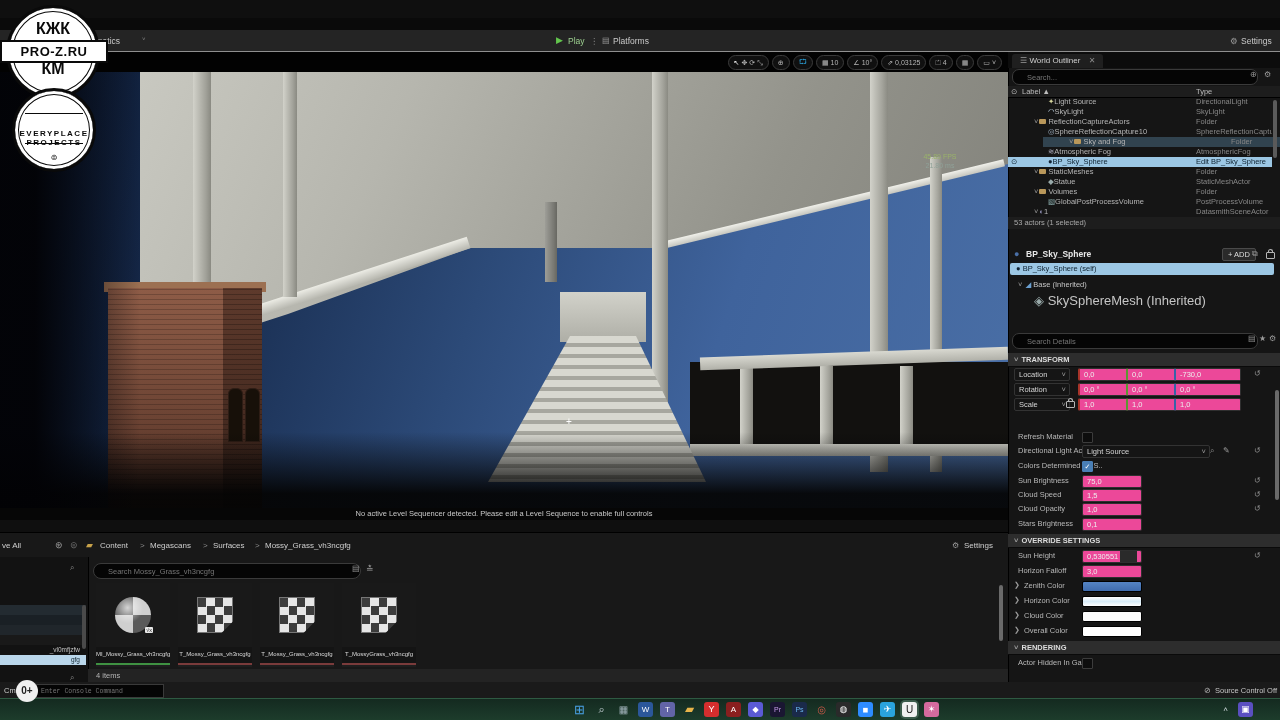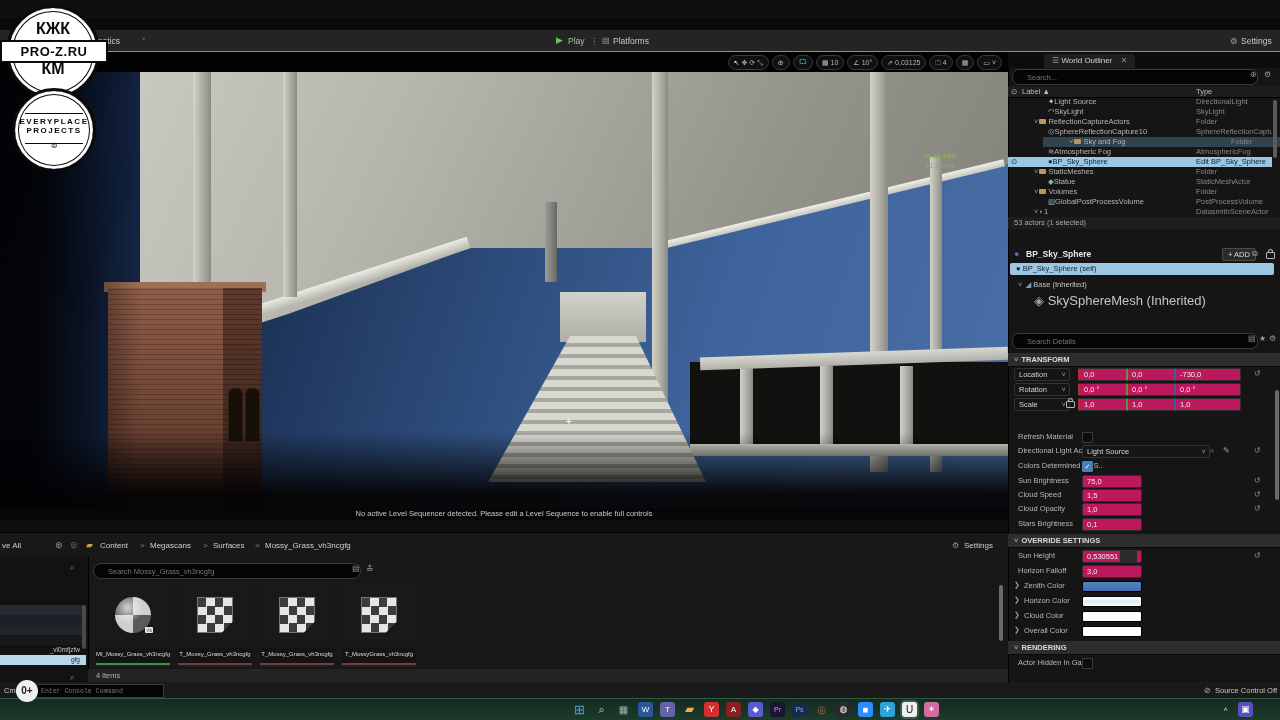--- a/index.html
+++ b/index.html
@@ -41,35 +41,35 @@
   .vignette{position:absolute;left:0;top:20px;width:140px;height:448px;background:linear-gradient(90deg,rgba(2,2,5,.95) 25%,rgba(2,2,5,0));}
   #vp-topbar{position:absolute;left:0;top:0;width:1008px;height:20px;background:#020202;}
   .vpgroup{display:inline-flex;align-items:center;gap:2px;border:1px solid #3a3a3a;border-radius:8px;height:13px;padding:0 5px;color:#b5b5b5;font-size:7px;margin-left:3px;background:#101010;}
   #vp-tools{position:absolute;right:6px;top:3px;display:flex;align-items:center;}
   #vp-msg{position:absolute;left:0;bottom:0;width:1008px;height:12px;background:#060606;color:#c9c9c9;font-size:7.5px;text-align:center;line-height:12px;}
   #fps{position:absolute;left:880px;top:100px;width:120px;text-align:center;font-size:7px;line-height:9px;}
   #crosshair{position:absolute;left:566px;top:364px;color:#fff;font-size:10px;}
   
   #rightcol{left:1008px;top:52px;width:272px;height:630px;background:#151515;border-left:1px solid #000;}
   .ptabbar{position:absolute;left:1008px;width:272px;height:16px;background:#0c0c0c;}
-  .ptab{position:absolute;top:2px;height:14px;background:#1f1f1f;border-radius:3px 3px 0 0;color:#cfcfcf;font-size:8px;line-height:14px;padding:0 8px;margin-left:32px;}
+  .ptab{position:absolute;top:2px;height:14px;background:#1f1f1f;border-radius:3px 3px 0 0;color:#cfcfcf;font-size:8px;line-height:14px;padding:0 8px;}
   .searchbox{position:absolute;height:12px;background:#050505;border:1px solid #3a3a3a;border-radius:7px;color:#8a8a8a;font-size:7.5px;line-height:11px;padding-left:14px;}
   .mag{position:absolute;font-size:8px;color:#9a9a9a;}
   .ohdr{position:absolute;left:1008px;width:272px;height:11px;background:#1d1d1d;border-bottom:1px solid #000;font-size:7.5px;color:#bdbdbd;line-height:11px;}
   .orow{position:absolute;left:1008px;width:264px;height:10px;font-size:7.5px;line-height:10px;color:#b5b5b5;}
   .orow .olabel{position:absolute;left:14px;right:80px;white-space:nowrap;overflow:hidden;}
   .orow .otype{position:absolute;left:188px;width:76px;color:#868686;white-space:nowrap;overflow:hidden;}
   .orow.hl{background:#31434f;margin-left:35px;}
   .orow.sel{background:#9cc7e4;}
   .orow.sel .olabel,.orow.sel .otype{color:#0e2230;}
   .fold{display:inline-block;width:7px;height:5px;background:#b9975a;border-radius:1px;margin-right:2px;}
   .chev{color:#9a9a9a;margin-right:1px;}
   .secthdr{position:absolute;left:1008px;width:272px;height:13px;background:#2d2d2d;border-bottom:1px solid #0a0a0a;color:#dcdcdc;font-weight:bold;font-size:7.5px;line-height:13px;}
   .plabel{position:absolute;color:#b8b8b8;font-size:7.5px;line-height:12px;white-space:nowrap;}
-  .pfield{position:absolute;height:11px;background:#be185d;border:1px solid #2f2f2f;border-radius:2px;color:#ededed;font-size:7.5px;line-height:11px;padding-left:4px;white-space:nowrap;overflow:hidden;}
+  .pfield{position:absolute;height:11px;background:#ec4899;border:1px solid #2f2f2f;border-radius:2px;color:#ededed;font-size:7.5px;line-height:11px;padding-left:4px;white-space:nowrap;overflow:hidden;}
   .ax{border-left:2px solid;}
   .ddown{position:absolute;height:11px;background:#151515;border:1px solid #333;border-radius:2px;color:#d5d5d5;font-size:7.5px;line-height:11px;padding:0 4px;}
   .caret{position:absolute;right:3px;color:#9a9a9a;}
   .reset{position:absolute;color:#8a8a8a;font-size:8px;}
   .chk{position:absolute;width:9px;height:9px;background:#0d0d0d;border:1px solid #3c3c3c;border-radius:1px;}
   .chk.on{background:#4a7fb5;color:#fff;font-size:7px;line-height:9px;text-align:center;border-color:#4a7fb5;}
   .swatch{position:absolute;width:58px;height:9px;border-radius:2px;border:1px solid #000;}
   .rowchev{position:absolute;color:#9a9a9a;font-size:7px;}
   .lock{position:absolute;width:7px;height:5px;border:1px solid #b5b5b5;border-radius:1px;}
   .lock:before{content:"";position:absolute;left:1px;top:-4px;width:3px;height:3px;border:1px solid #b5b5b5;border-bottom:none;border-radius:3px 3px 0 0;}
@@ -438,21 +438,21 @@
   </div>
 
   <div class="abs" style="left:0;top:0;width:180px;height:180px;z-index:50;pointer-events:none">
     <div class="wm-c" style="left:6px;top:5px;width:88px;height:88px">
       <div style="margin-top:12px;font-weight:bold;font-size:16px">КЖК</div>
       <div style="margin-top:22px;font-weight:bold;font-size:16px">КМ</div>
     </div>
     <div id="wm-banner">PRO-Z.RU</div>
     <div class="wm-c" style="left:12px;top:88px;width:78px;height:78px">
       <div class="wm-rule" style="top:22px;left:10px;width:58px"></div>
-      <div style="margin-top:26px;font-size:8px;font-weight:bold;letter-spacing:1.5px">EVERYPLACE</div>
+      <div style="margin-top:38px;font-size:8px;font-weight:bold;letter-spacing:1.5px">EVERYPLACE</div>
       <div style="font-size:8px;font-weight:bold;letter-spacing:1.5px">PROJECTS</div>
       <div class="wm-rule" style="top:52px;left:10px;width:58px"></div>
       <div style="margin-top:6px;font-size:8px">⊜</div>
     </div>
   </div>
   <div class="abs" style="left:16px;top:680px;width:22px;height:22px;background:#f0f0f0;border-radius:50%;color:#222;font-weight:bold;font-size:10px;text-align:center;line-height:22px;z-index:50">0+</div>
 
 </div>
 
 </body></html>

